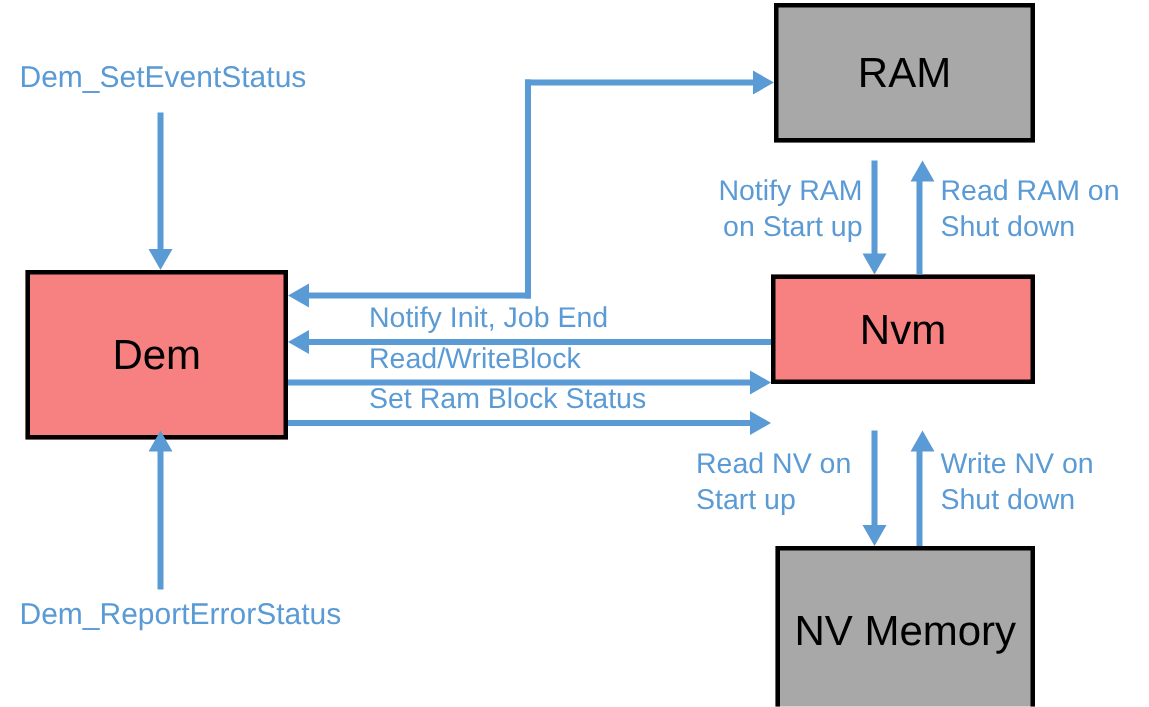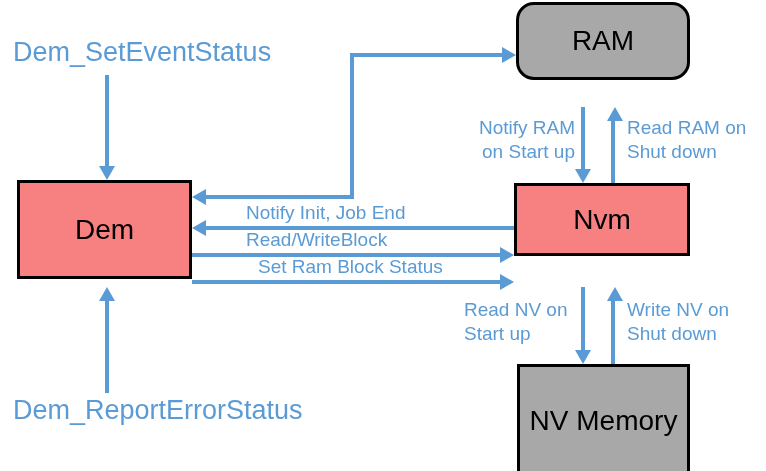--- a/index.html
+++ b/index.html
@@ -32,33 +32,33 @@
   .ah.right{border-top:8px solid transparent;border-bottom:8px solid transparent;border-left:14px solid var(--accent,#5B9BD5);}
   .ah.up{border-left:8px solid transparent;border-right:8px solid transparent;border-bottom:14px solid var(--accent,#5B9BD5);}
   .ah.down{border-left:8px solid transparent;border-right:8px solid transparent;border-top:14px solid var(--accent,#5B9BD5);}
   .lbl{
     position:absolute;
     color:var(--accent,#5B9BD5);
     font-size:19px;
     line-height:24px;
     white-space:pre-line;
   }
-  .lbl.big{font-size:27px;}
+  .lbl.big{font-size:20px;}
   .lbl.right{text-align:right;}
 </style>
 </head>
 <body>
 
 <div class="canvas">
 
-  <div class="node red" style="left:17px;top:180px;width:175px;height:99px;align-items:center;">
+  <div class="node red" style="left:17px;top:180px;width:175px;height:113px;align-items:center;">
     <span>Dem</span>
   </div>
 
-  <div class="node gray" style="left:516px;top:2px;width:174px;height:78px;border-radius:18px;">
+  <div class="node gray" style="left:516px;top:2px;width:174px;height:93px;">
     <span>RAM</span>
   </div>
 
   <div class="node red" style="left:514px;top:183px;width:176px;height:73px;">
     <span>Nvm</span>
   </div>
 
   <div class="node gray" style="left:517px;top:364px;width:173px;height:114px;">
     <span>NV Memory</span>
   </div>
@@ -78,21 +78,21 @@
   <div class="ah right" style="left:502px;top:47px;"></div>
 
   <div class="lbl" style="left:246px;top:201px;">Notify Init, Job End</div>
   <div class="ah left" style="left:192px;top:220px;"></div>
   <div class="seg" style="left:205px;top:226px;width:309px;height:4px;"></div>
 
   <div class="lbl" style="left:246px;top:228px;">Read/WriteBlock</div>
   <div class="seg" style="left:192px;top:253px;width:309px;height:4px;"></div>
   <div class="ah right" style="left:500px;top:247px;"></div>
 
-  <div class="lbl" style="left:246px;top:255px;margin-left:12px;">Set Ram Block Status</div>
+  <div class="lbl" style="left:246px;top:255px;">Set Ram Block Status</div>
   <div class="seg" style="left:192px;top:280px;width:309px;height:4px;"></div>
   <div class="ah right" style="left:500px;top:274px;"></div>
 
   <div class="lbl right" style="left:430px;top:116px;width:145px;">Notify RAM
 on Start up</div>
   <div class="seg" style="left:581px;top:107px;width:4px;height:63px;"></div>
   <div class="ah down" style="left:575px;top:169px;"></div>
 
   <div class="lbl" style="left:627px;top:116px;">Read RAM on
 Shut down</div>

